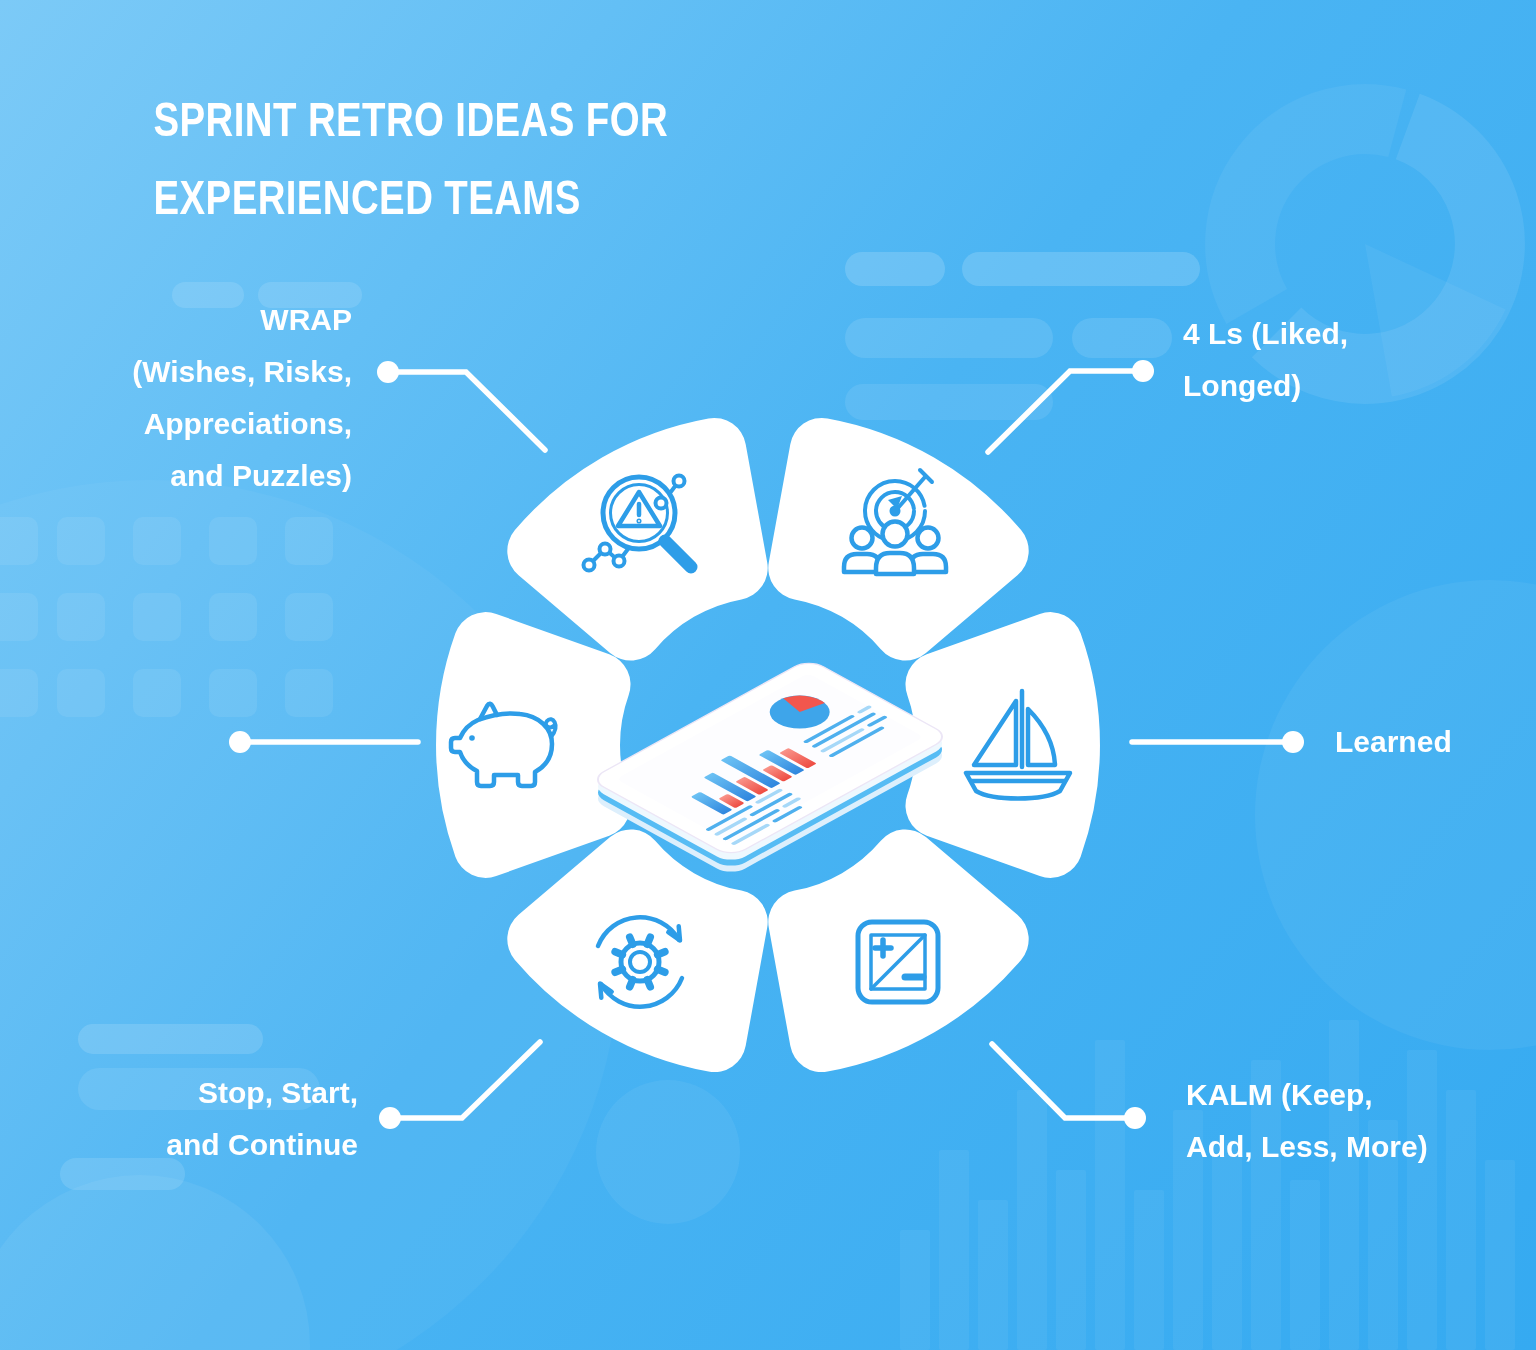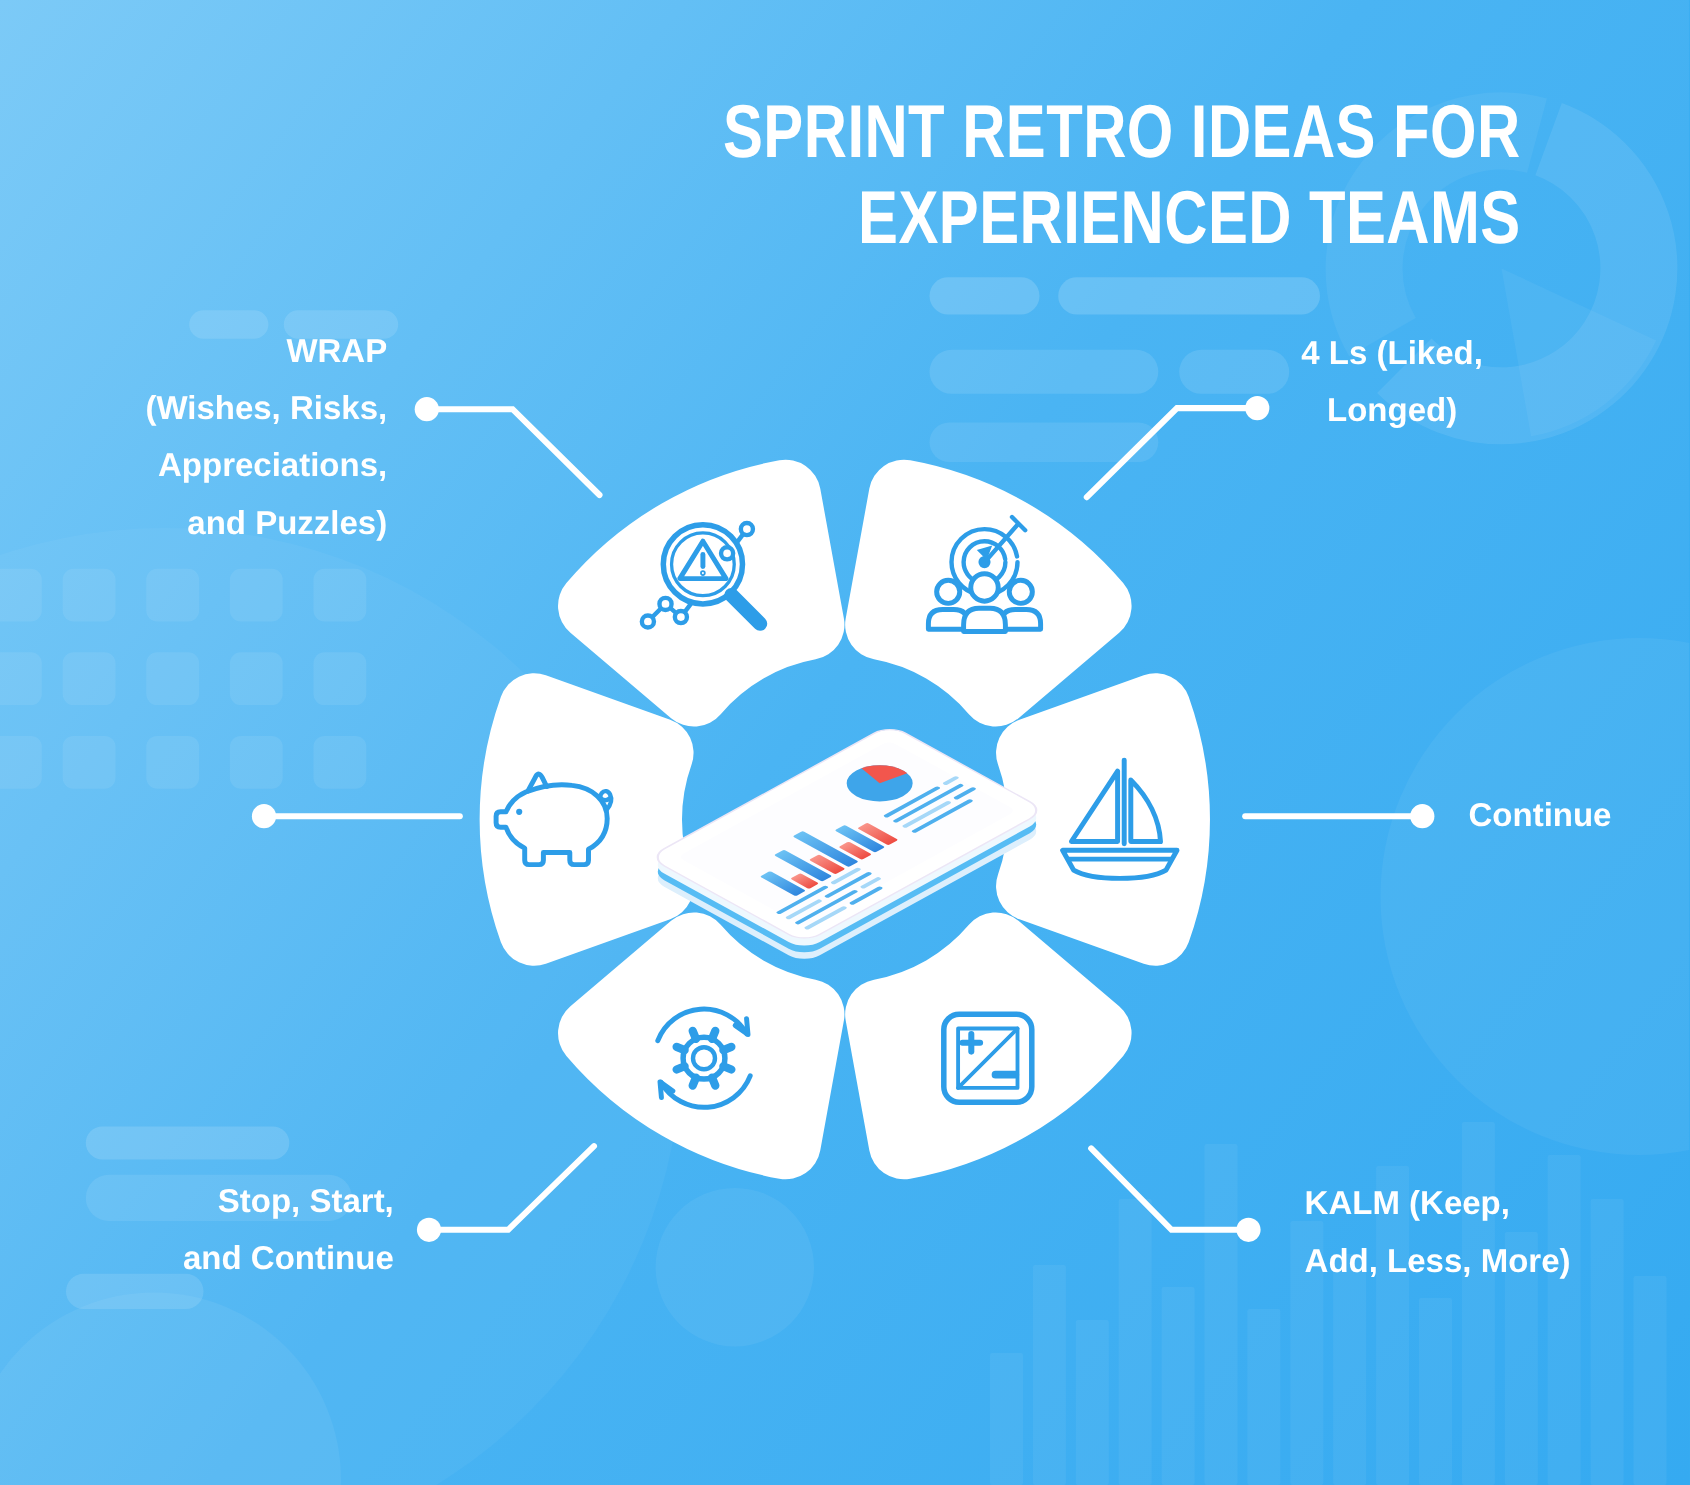--- a/index.html
+++ b/index.html
@@ -9,22 +9,22 @@
     margin:0 auto;
     overflow:hidden;
     background:linear-gradient(128deg, var(--bg-top,#7ccaf7) 0%, #4ab4f3 48%, var(--bg-bottom,#35aaf1) 100%);
     font-family:"Liberation Sans", sans-serif;
   }
   svg.scene{position:absolute;left:0;top:0;}
   .ring-seg{fill:#ffffff;stroke:#ffffff;stroke-width:64;stroke-linejoin:round;}
   .ic{stroke:var(--accent,#2d9de8);fill:none;stroke-width:4.5;stroke-linecap:round;stroke-linejoin:round;}
   .title{
     position:absolute;top:81px;left:0;width:100%;
-    text-align:right;color:#ffffff;font-weight:700;
-    font-size:68px;line-height:78px;letter-spacing:0.5px;
+    text-align:left;color:#ffffff;font-weight:700;
+    font-size:48px;line-height:78px;letter-spacing:0.5px;
   }
   .title span{display:block;transform:scaleX(0.8);transform-origin:center;}
   .label{
     position:absolute;color:#ffffff;font-weight:700;
     font-size:30px;line-height:52px;white-space:nowrap;
   }
   .label span{display:block;}
   .label.right{text-align:right;}
 </style>
 </head>
@@ -253,28 +253,28 @@
     <span>EXPERIENCED TEAMS</span>
   </div>
 
   <div class="label right" style="top:294px;right:1184px;">
     <span>WRAP</span>
     <span>(Wishes, Risks,</span>
     <span>Appreciations,</span>
     <span>and Puzzles)</span>
   </div>
 
-  <div class="label" style="top:296px;left:1183px;text-align:center;">
+  <div class="label" style="top:308px;left:1183px;">
     <span>4 Ls (Liked,</span>
     <span>Longed)</span>
   </div>
 
 
   <div class="label" style="top:716px;left:1335px;">
-    <span>Continue</span>
+    <span>Learned</span>
   </div>
 
   <div class="label" style="top:1069px;left:1186px;">
     <span>KALM (Keep,</span>
     <span>Add, Less, More)</span>
   </div>
 
   <div class="label right" style="top:1067px;right:1178px;">
     <span>Stop, Start,</span>
     <span>and Continue</span>

